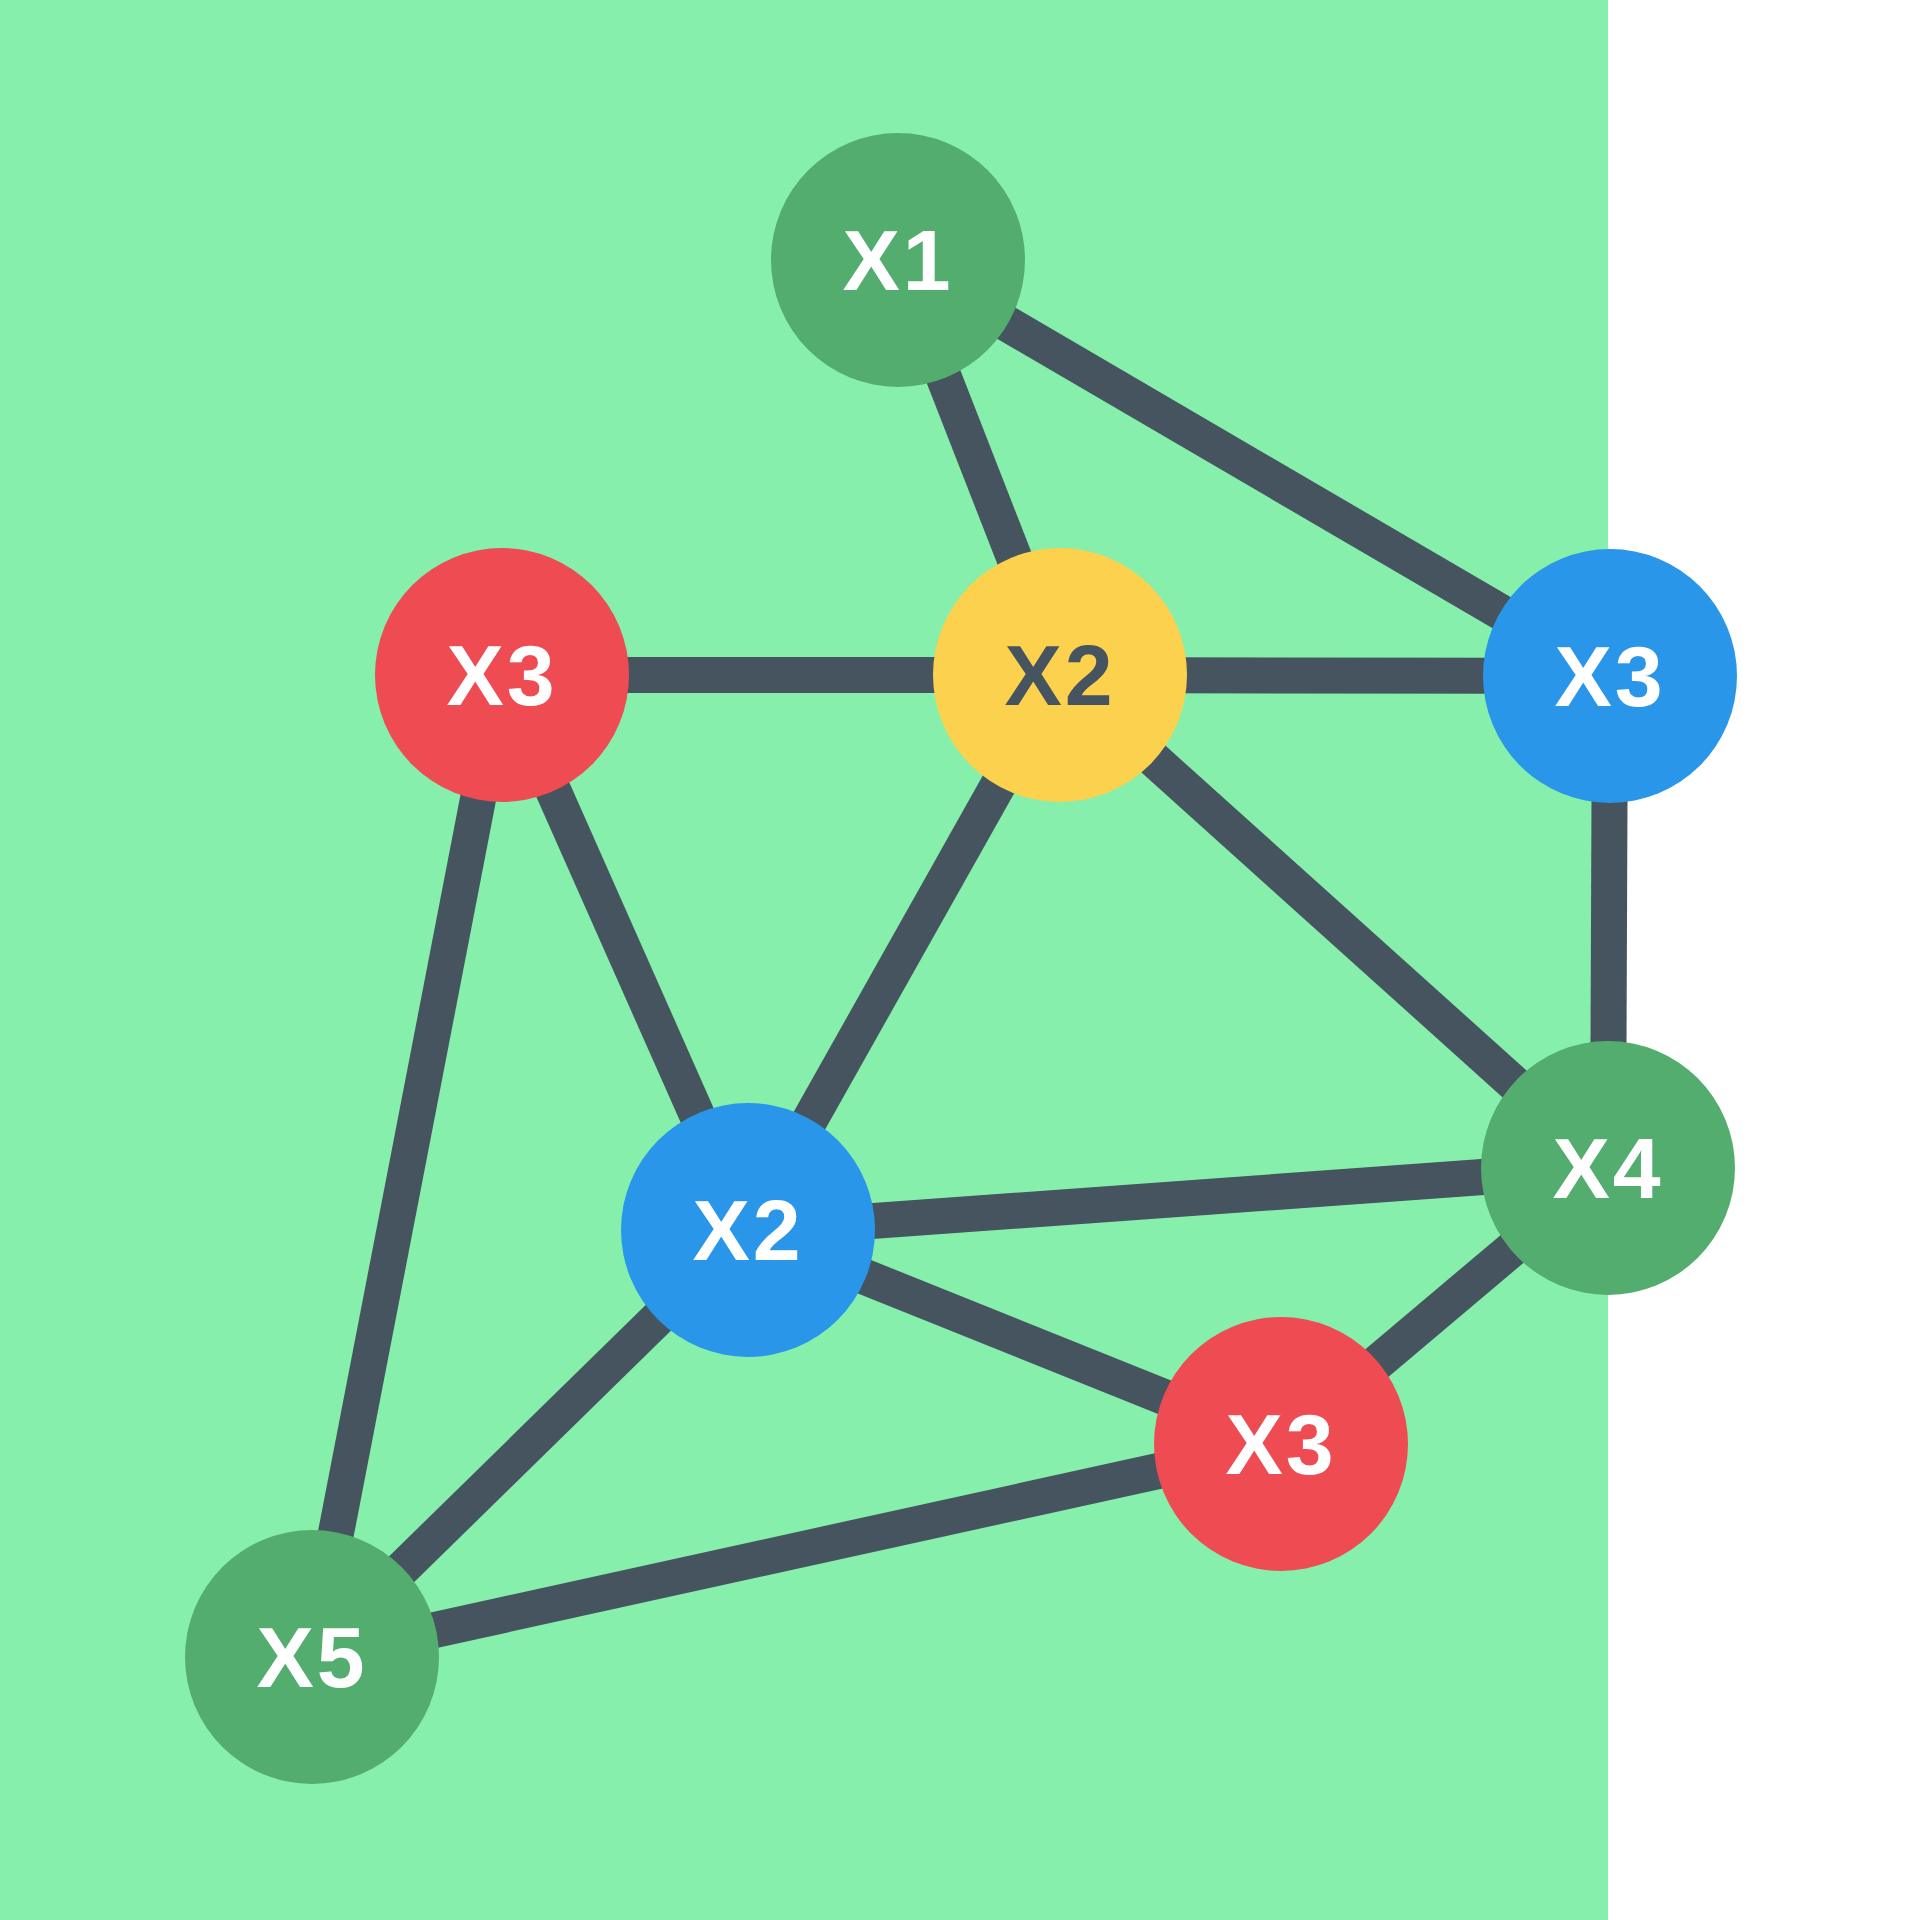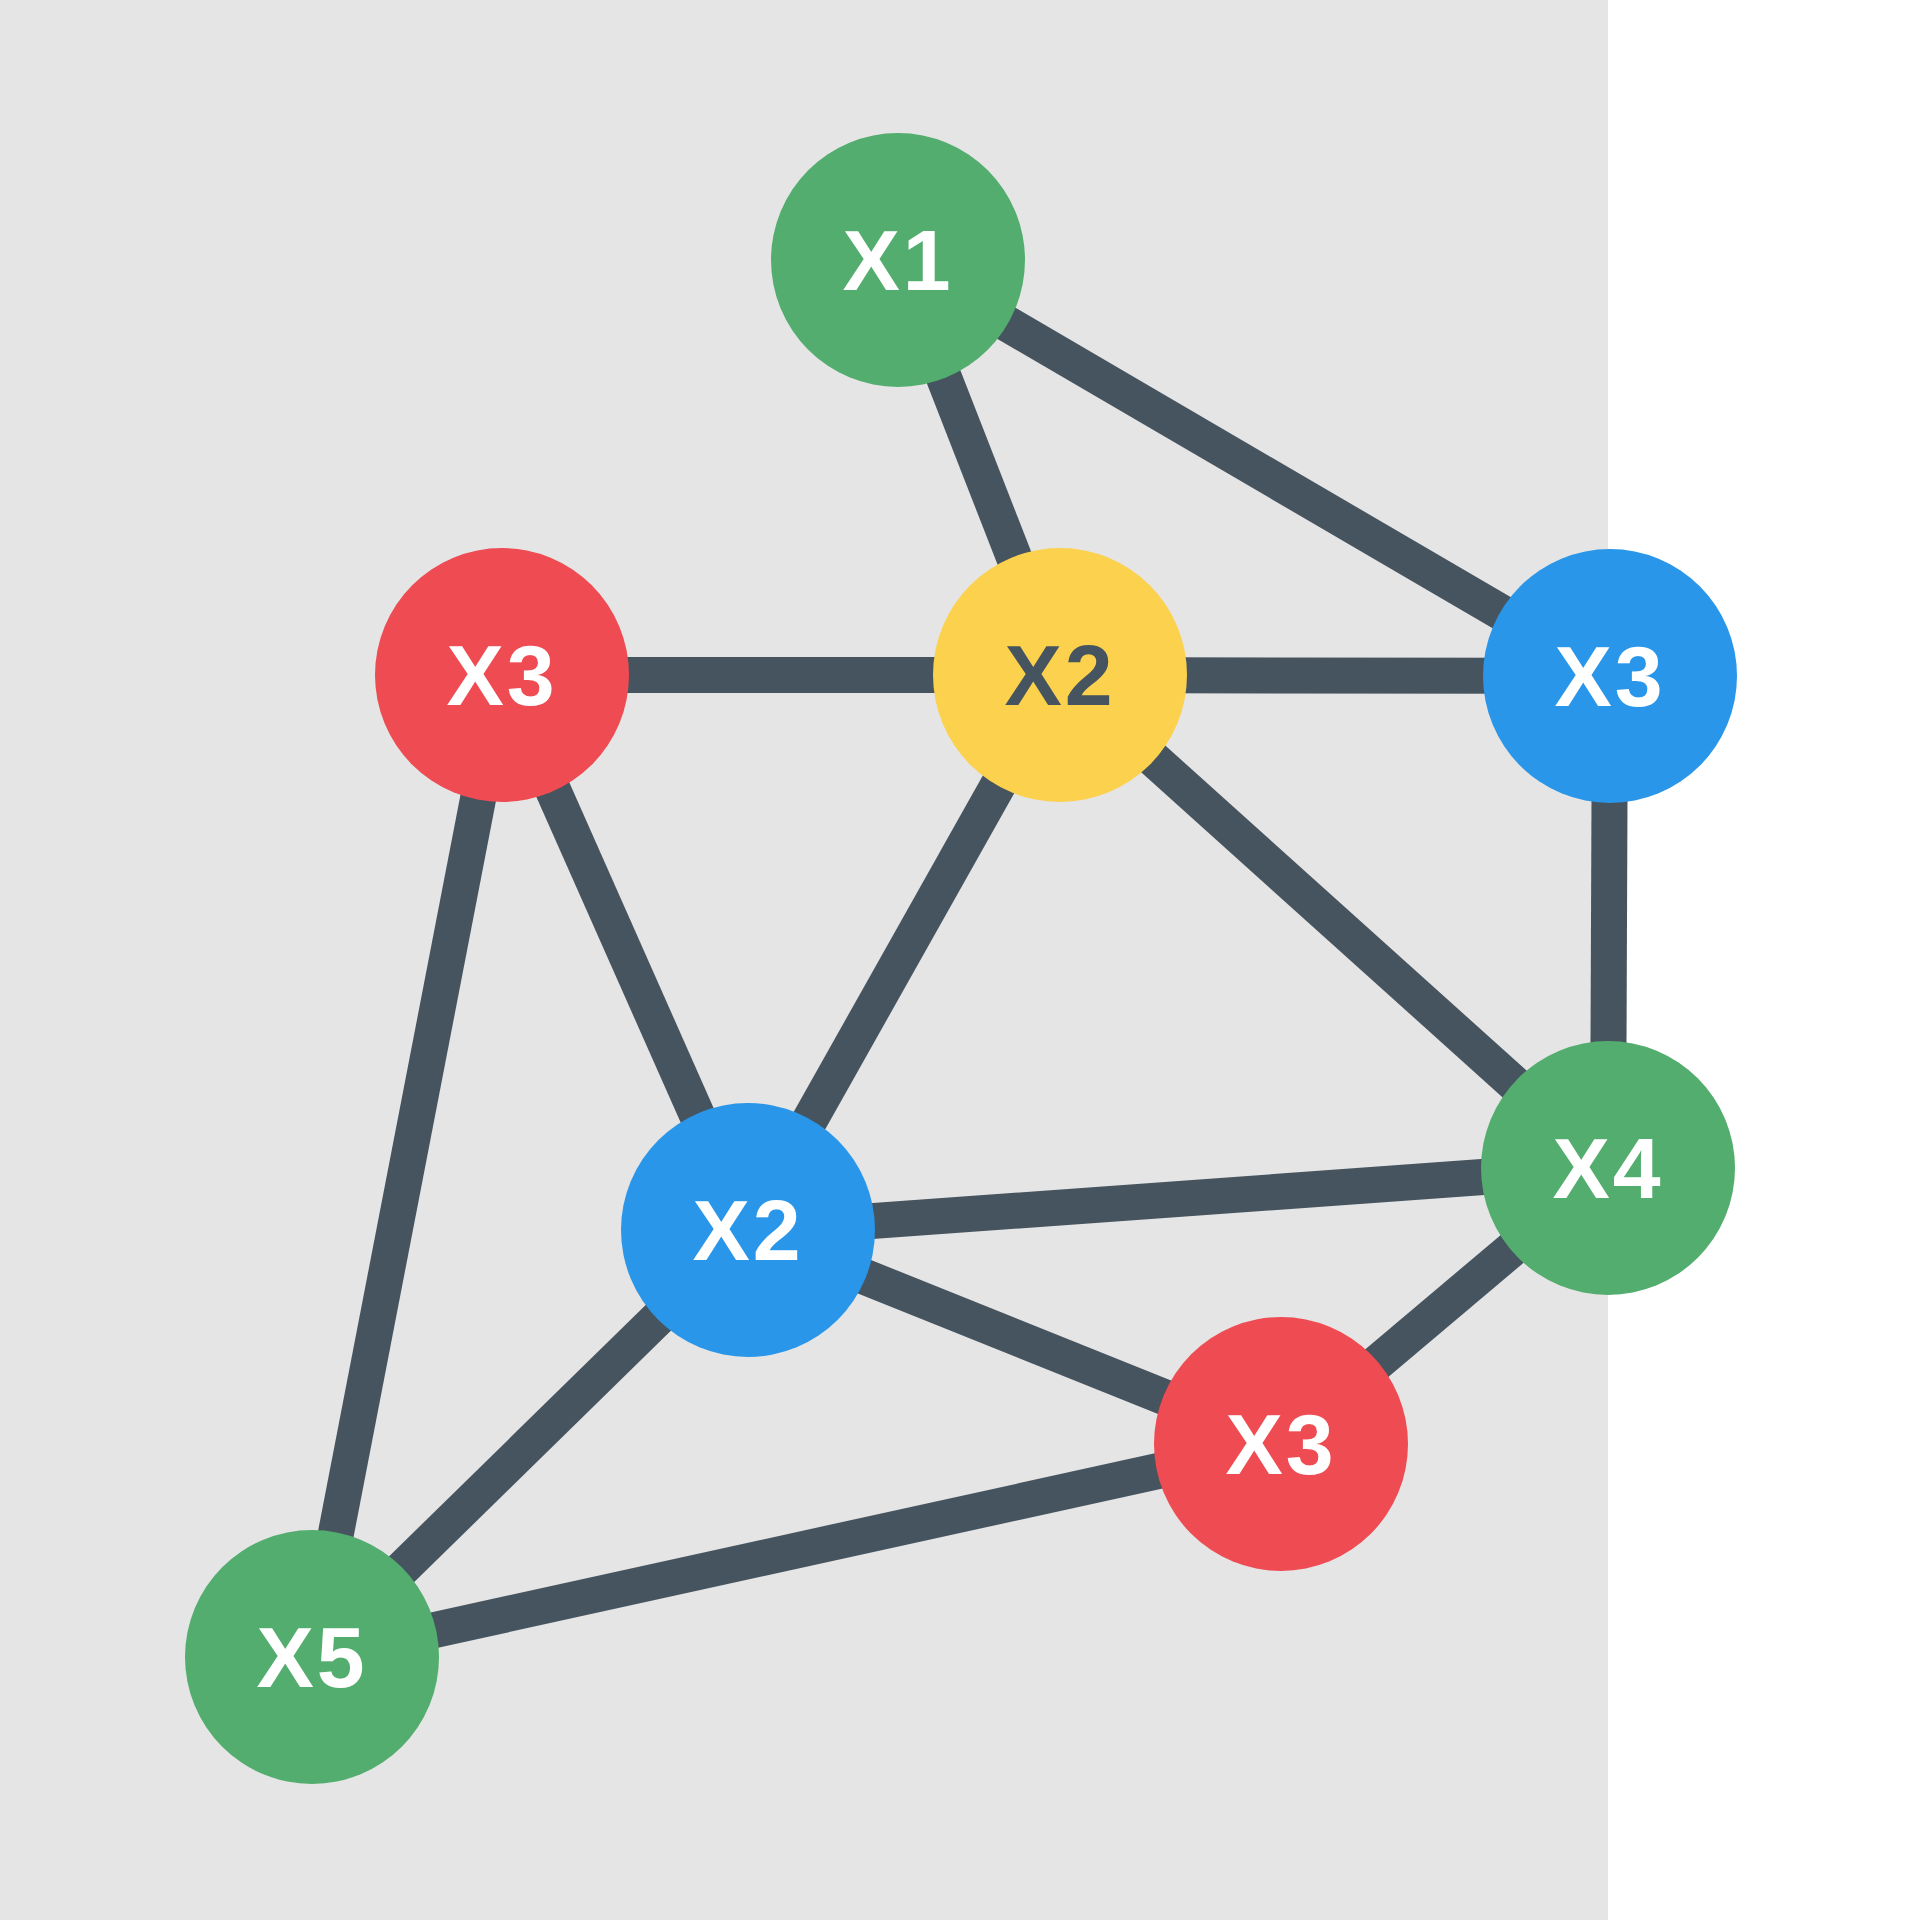--- a/index.html
+++ b/index.html
@@ -8,21 +8,21 @@
     width: 1920px;
     height: 1920px;
     background: #ffffff;
     overflow: hidden;
     font-family: "Liberation Sans", sans-serif;
   }
   .stage {
     position: relative;
     width: 1608px;
     height: 1920px;
-    background: #e5e5e5;
+    background: #86efac;
   }
   svg.graph {
     display: block;
     width: 1920px;
     height: 1920px;
   }
   svg.graph text {
     font-family: "Liberation Sans", "DejaVu Sans", sans-serif;
     font-weight: bold;
     font-size: 86px;

